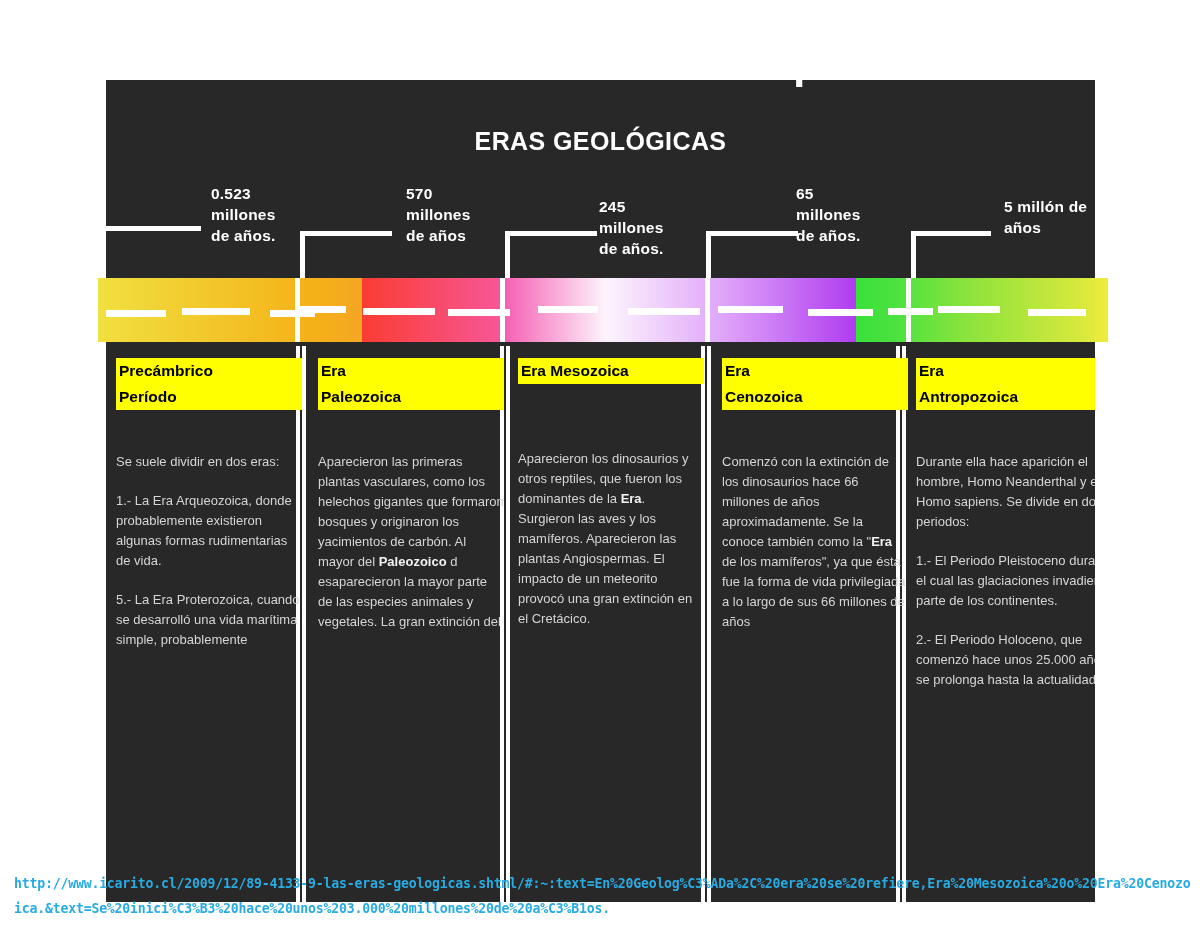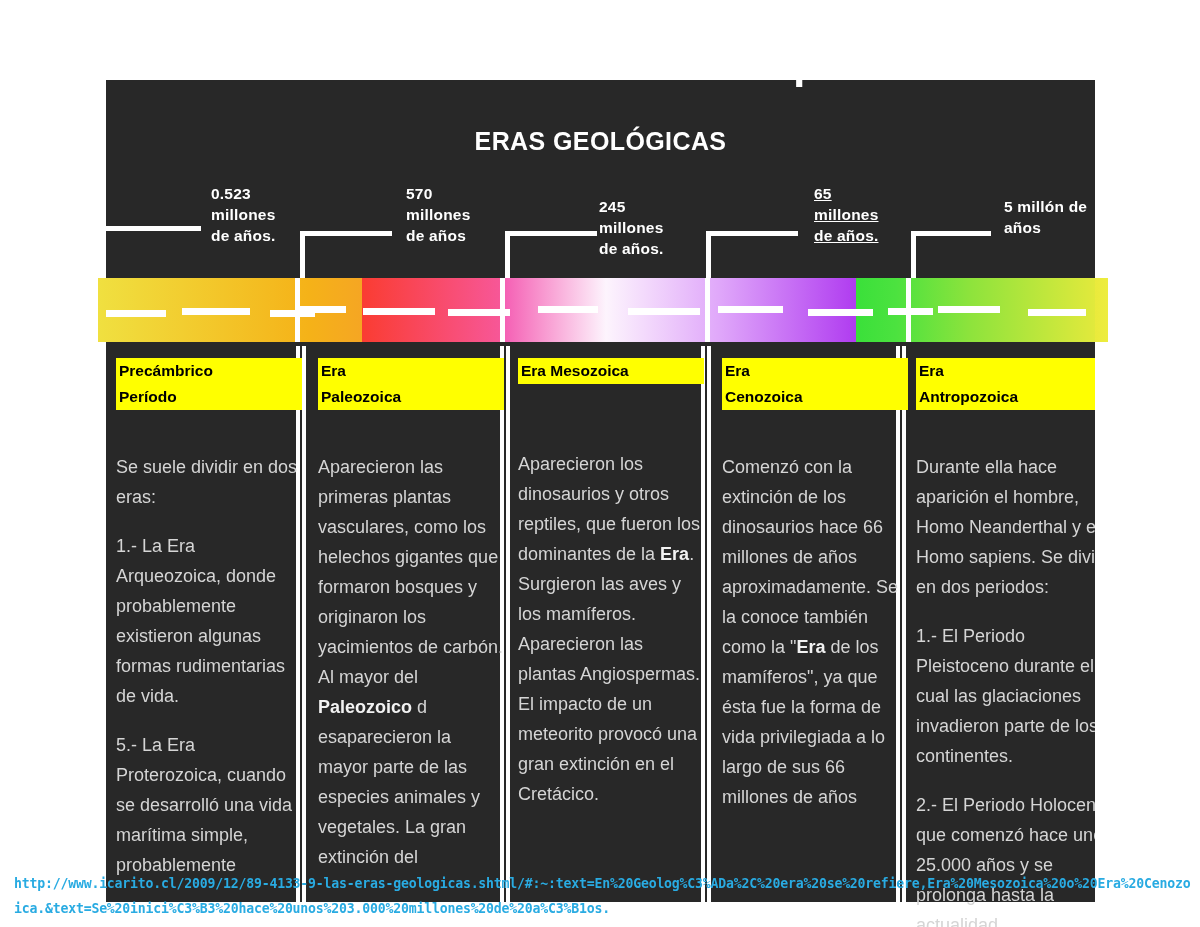--- a/index.html
+++ b/index.html
@@ -54,21 +54,21 @@
   .col-head{
     font-size:15.5px;font-weight:bold;line-height:23px;
     margin:0 0 0 0;
   }
   .col-head span{
     background:#ffff00;color:#000000;
     padding:1px 3px 2px 3px;
     box-decoration-break:clone;-webkit-box-decoration-break:clone;
   }
   .col-head .ln{display:block;}
-  .col-body{margin-top:42px;font-size:18px;line-height:30px;color:#d5d5d5;}
+  .col-body{margin-top:42px;font-size:13px;line-height:20px;color:#d5d5d5;}
   .col-body p{margin:0 0 19px 0;}
   .col-body b{color:#f2f2f2;font-weight:bold;}
 
   
   .url-band{
     position:absolute;left:14px;top:843px;width:1180px;
     color:#29ABE2;font-size:13.2px;line-height:25px;
     font-family:"DejaVu Sans Mono","Liberation Mono",monospace;
     letter-spacing:-.2px;word-break:break-all;font-weight:bold;
   }
@@ -103,21 +103,21 @@
     <div class="vbar" style="left:0;height:51px;"></div>
   </div>
   <div class="date-label" style="left:599px;top:168px;width:95px;">245
 millones
 de años.</div>
 
   <div class="bracket" style="left:706px;top:203px;width:92px;height:51px;">
     <div class="hbar" style="width:92px;"></div>
     <div class="vbar" style="left:0;height:51px;"></div>
   </div>
-  <div class="date-label" style="left:814px;top:155px;width:95px;text-decoration:underline;">65
+  <div class="date-label" style="left:796px;top:155px;width:95px;">65
 millones
 de años.</div>
 
   <div class="bracket" style="left:911px;top:203px;width:80px;height:51px;">
     <div class="hbar" style="width:80px;"></div>
     <div class="vbar" style="left:0;height:51px;"></div>
   </div>
   <div class="date-label" style="left:1004px;top:168px;width:120px;">5 millón de
 años</div>
 

